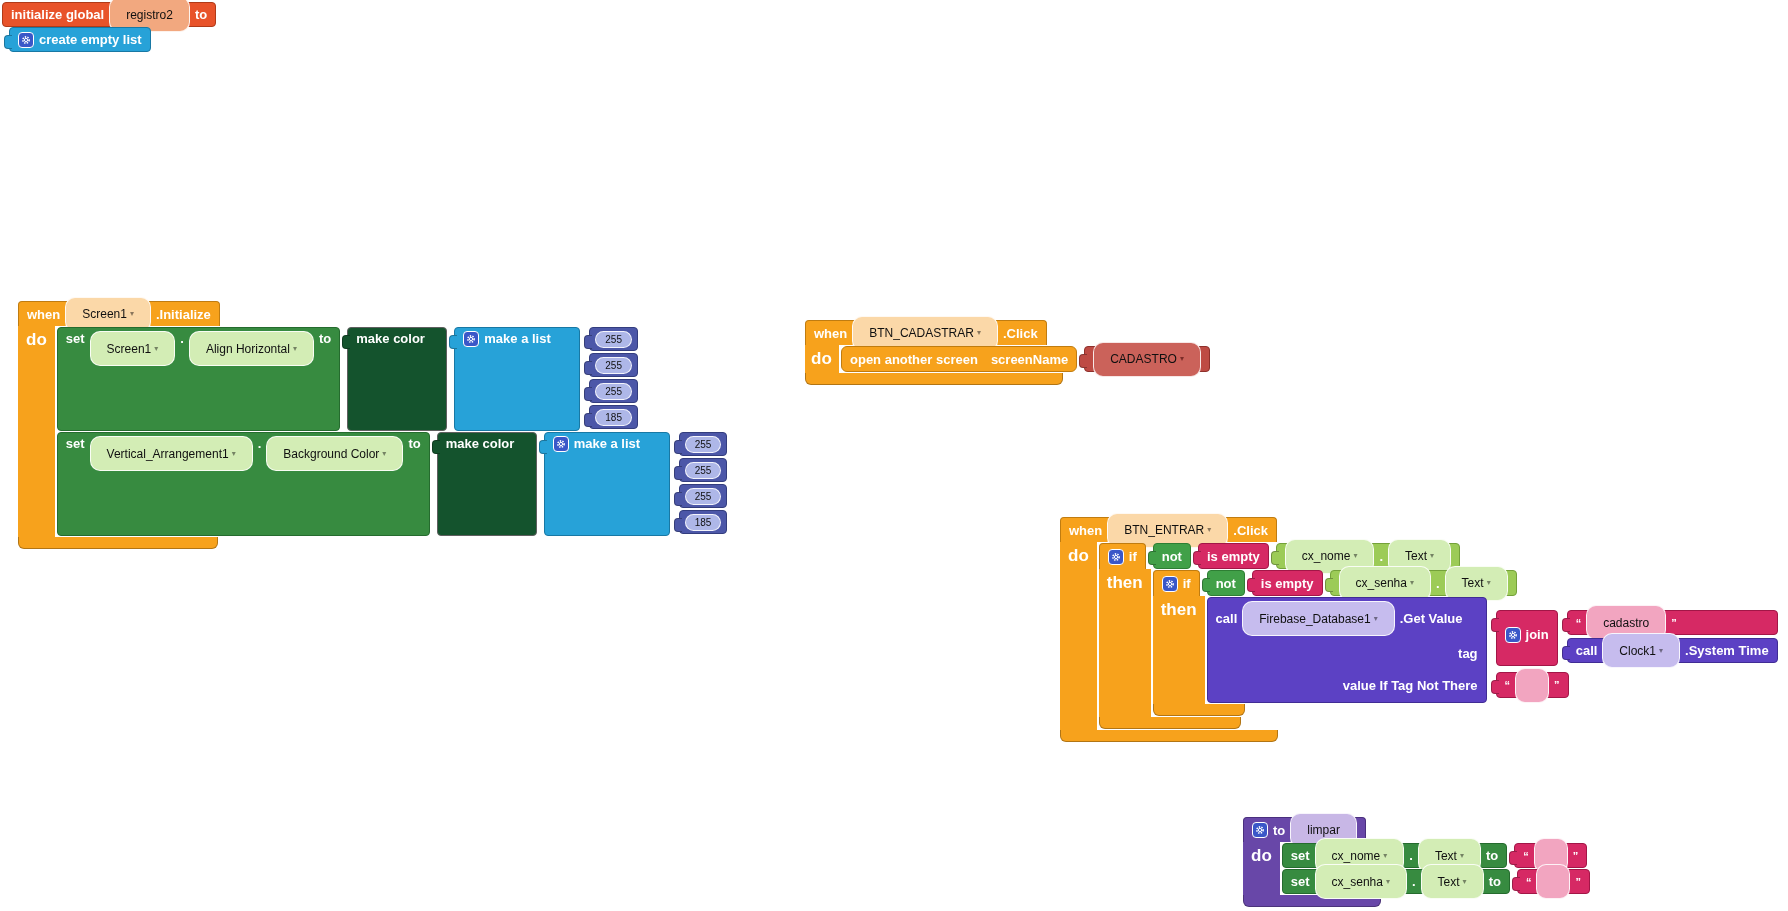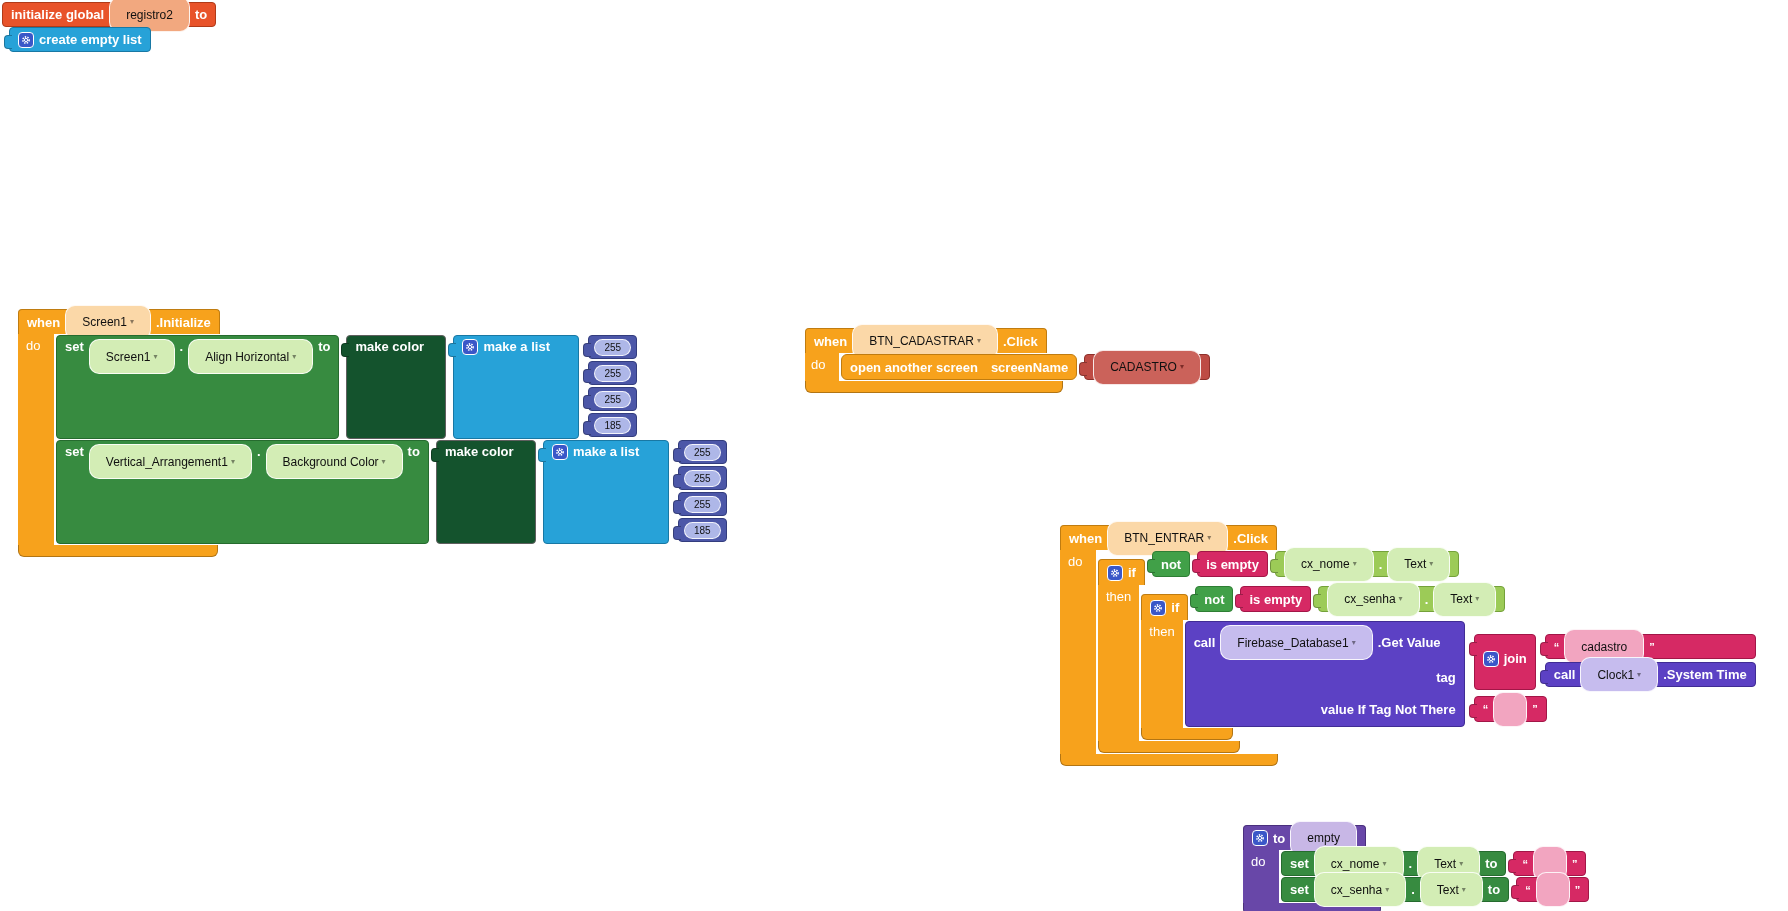--- a/index.html
+++ b/index.html
@@ -51,25 +51,25 @@
 
   
   .gear {
     display: inline-flex; align-items: center; justify-content: center;
     width: 16px; height: 16px; border-radius: 4px; border: 1.6px solid #fff;
     background: #3A57C8; flex: 0 0 auto;
   }
   .gear svg { width: 10px; height: 10px; display: block; }
 
   
-  .hat { border-bottom: none; border-radius: 4px 4px 0 0; height: 25px; margin-top: 8px; }
+  .hat { border-bottom: none; border-radius: 4px 4px 0 0; height: 25px; }
   .cbody { display: flex; align-items: stretch; }
   .cleft {
     flex: 0 0 auto; min-width: 36px; padding: 4px 8px 0 8px; color: #fff;
-    font-size: 13px; font-weight: 400; border: none;
+    font-size: 17px; font-weight: 700; border: none;
   }
   .cleft.thin { min-width: 34px; padding: 4px 6px 0 6px; }
   .cstack { display: flex; flex-direction: column; align-items: flex-start; row-gap: 1px; padding: 1px 0 1px 2px; }
   .cfoot { height: 12px; border-radius: 0 0 6px 6px; border: 1px solid rgba(0,0,0,.28); border-top: none; }
 
   
   .trow { display: flex; align-items: stretch; }
   .tblk { height: auto; align-items: flex-start; padding-top: 3px; }
   .numcol { display: flex; flex-direction: column; row-gap: 2px; margin-left: 2px; }
   .num { padding: 0 5px; height: 24px; border-radius: 4px; }
@@ -395,21 +395,21 @@
   <div class="grp" style="left:1243px; top:817px;">
     <div class="blk pp hat">
       <span class="gear">
           <svg viewBox="0 0 20 20">
             <circle cx="10" cy="10" r="6.2" fill="none" stroke="#fff" stroke-width="3.2" stroke-dasharray="2.8 2.4"></circle>
             <circle cx="10" cy="10" r="3.2" fill="none" stroke="#fff" stroke-width="2"></circle>
           </svg>
         </span>
       <span>to</span>
       <span class="pill plav2">
-          <span>empty</span>
+          <span>limpar</span>
         </span>
     </div>
     <div class="cbody">
       <div class="cleft pp">do</div>
       <div class="cstack">
         <div class="row">
           <div class="blk sg" style="height:25px;">
             <span>set</span>
             <span class="pill pg">
                 <span>cx_nome</span>

